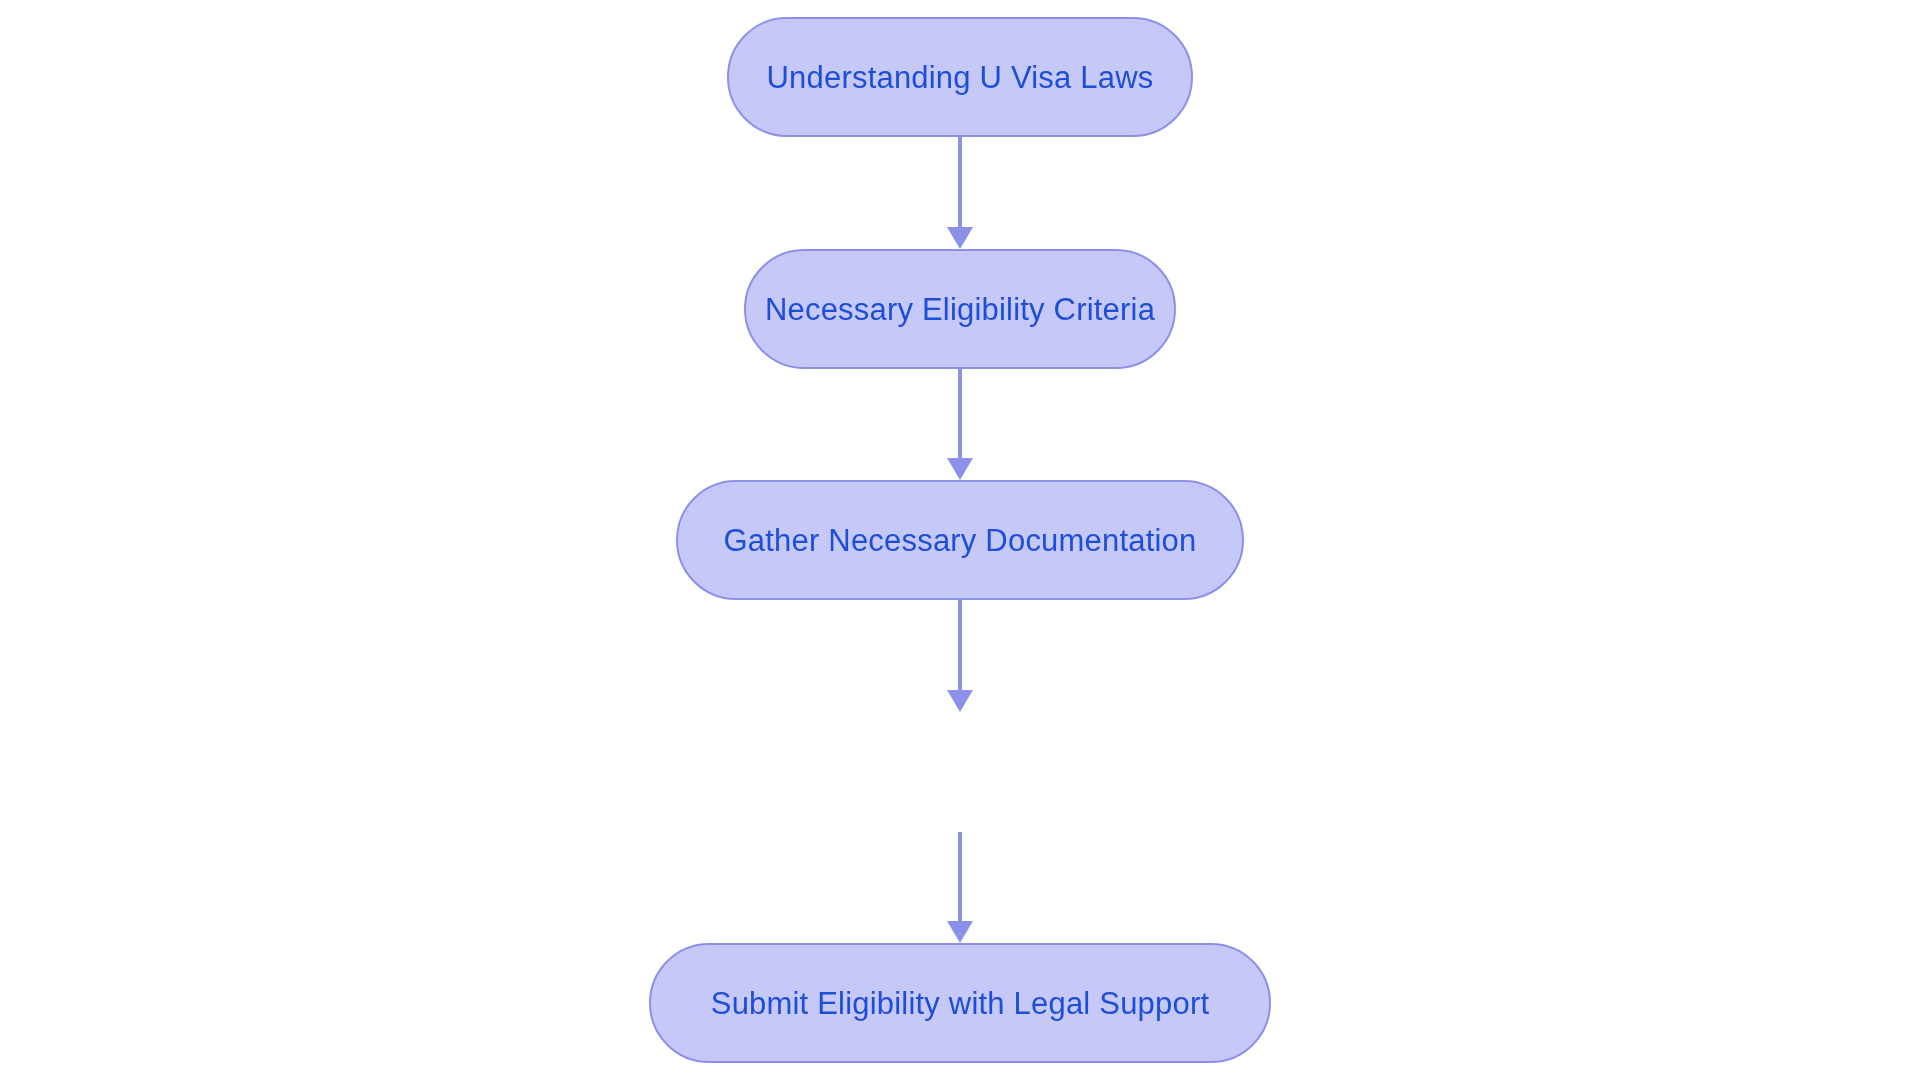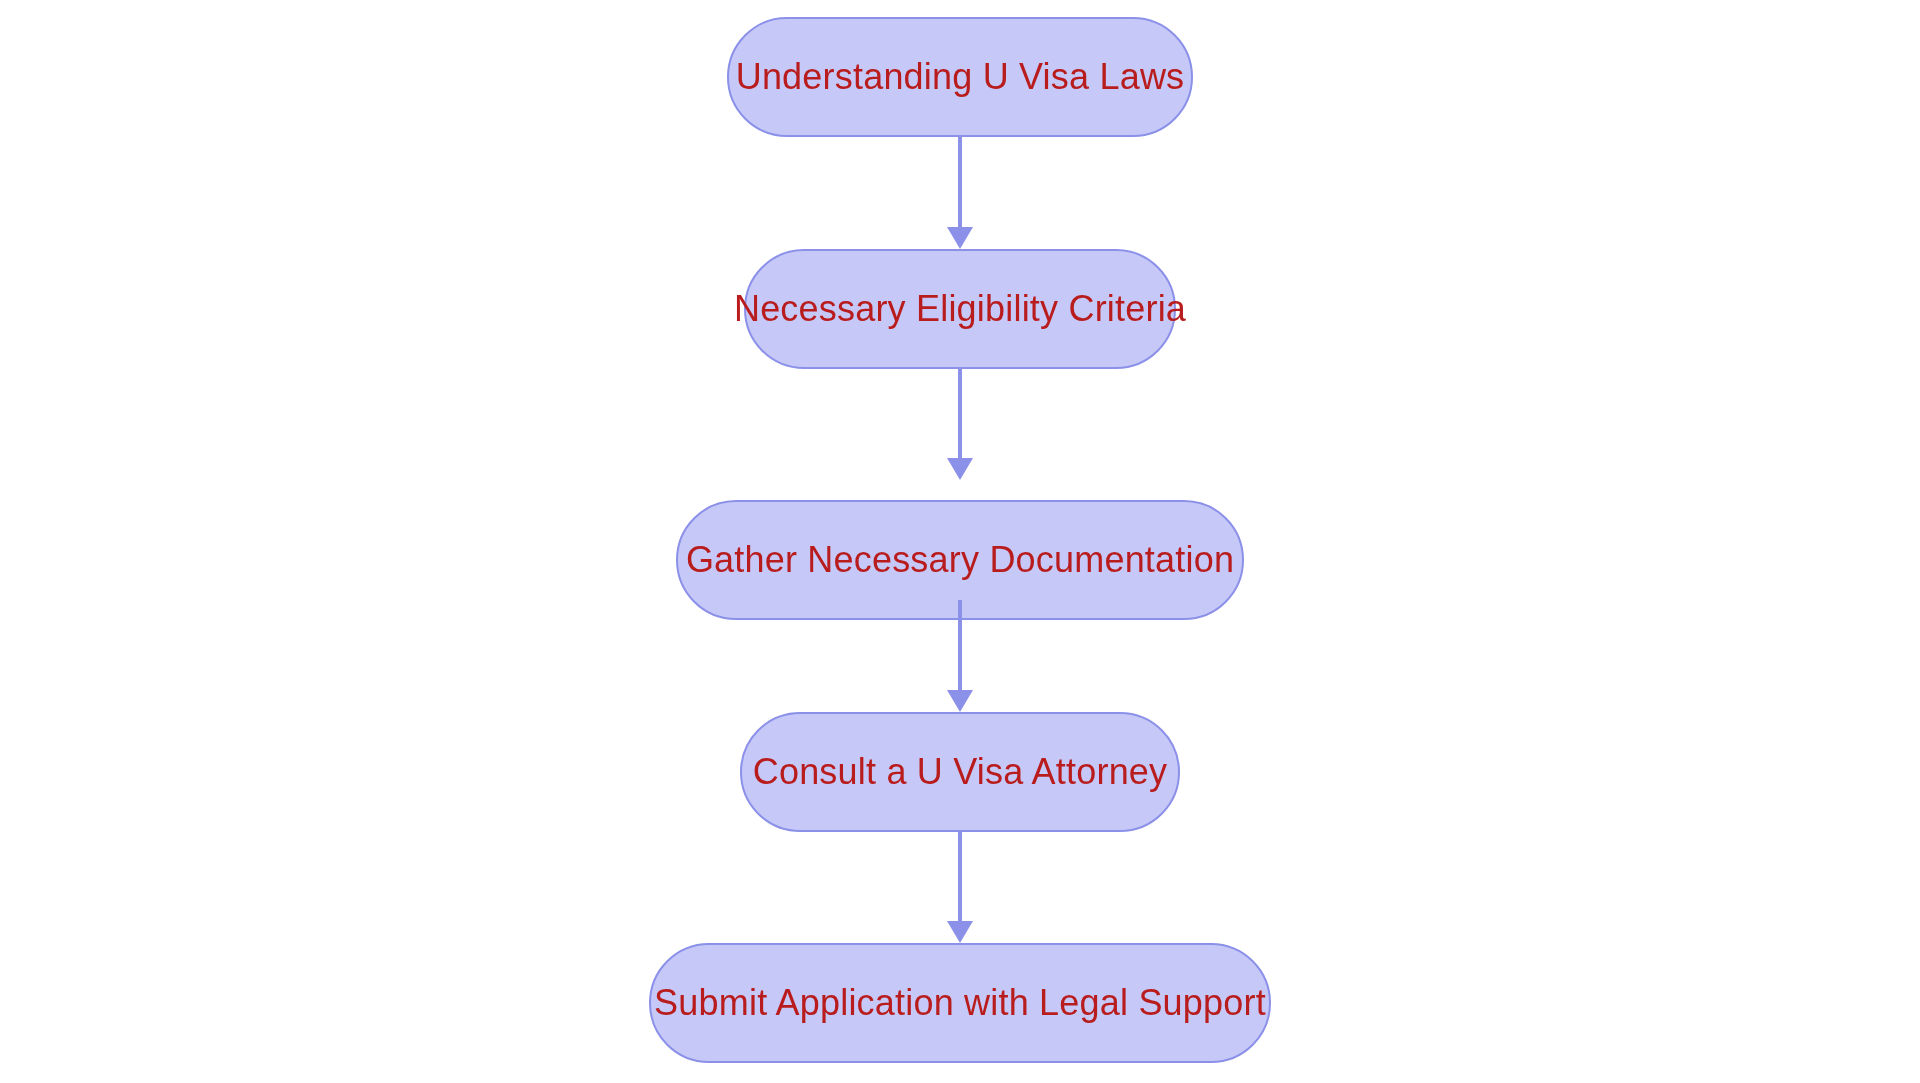--- a/index.html
+++ b/index.html
@@ -30,31 +30,31 @@
     align-items: center;
     justify-content: center;
     background: #c6c9f8;
     border: 2px solid #8b90e8;
     border-radius: 999px;
     height: 120px;
     transform: translateX(-50%);
     left: 960px;
   }
   .flow-node .node-label {
-    color: #b91c1c;
-    font-size: 36px;
+    color: #1d4ed8;
+    font-size: 31px;
     font-weight: 400;
     letter-spacing: 0.2px;
     white-space: nowrap;
     line-height: 1;
   }
 
   .node-1 { top: 17px;  width: 466px; }
   .node-2 { top: 249px; width: 432px; }
-  .node-3 { top: 480px; width: 568px; margin-top: 20px; }
+  .node-3 { top: 480px; width: 568px; }
   .node-4 { top: 712px; width: 440px; }
   .node-5 { top: 943px; width: 622px; }
 
   
   .flow-edge {
     position: absolute;
     left: 960px;
     transform: translateX(-50%);
     width: 30px;
   }
@@ -113,26 +113,23 @@
 
   <div class="flow-node node-3">
     <span class="node-label">Gather Necessary Documentation</span>
   </div>
 
   <div class="flow-edge edge-3">
     <div class="edge-line"></div>
     <div class="edge-arrowhead"></div>
   </div>
 
-  <div class="flow-node node-4">
-    <span class="node-label">Consult a U Visa Attorney</span>
-  </div>
 
   <div class="flow-edge edge-4">
     <div class="edge-line"></div>
     <div class="edge-arrowhead"></div>
   </div>
 
   <div class="flow-node node-5">
-    <span class="node-label">Submit Application with Legal Support</span>
+    <span class="node-label">Submit Eligibility with Legal Support</span>
   </div>
 
 </div>
 
 </body></html>

